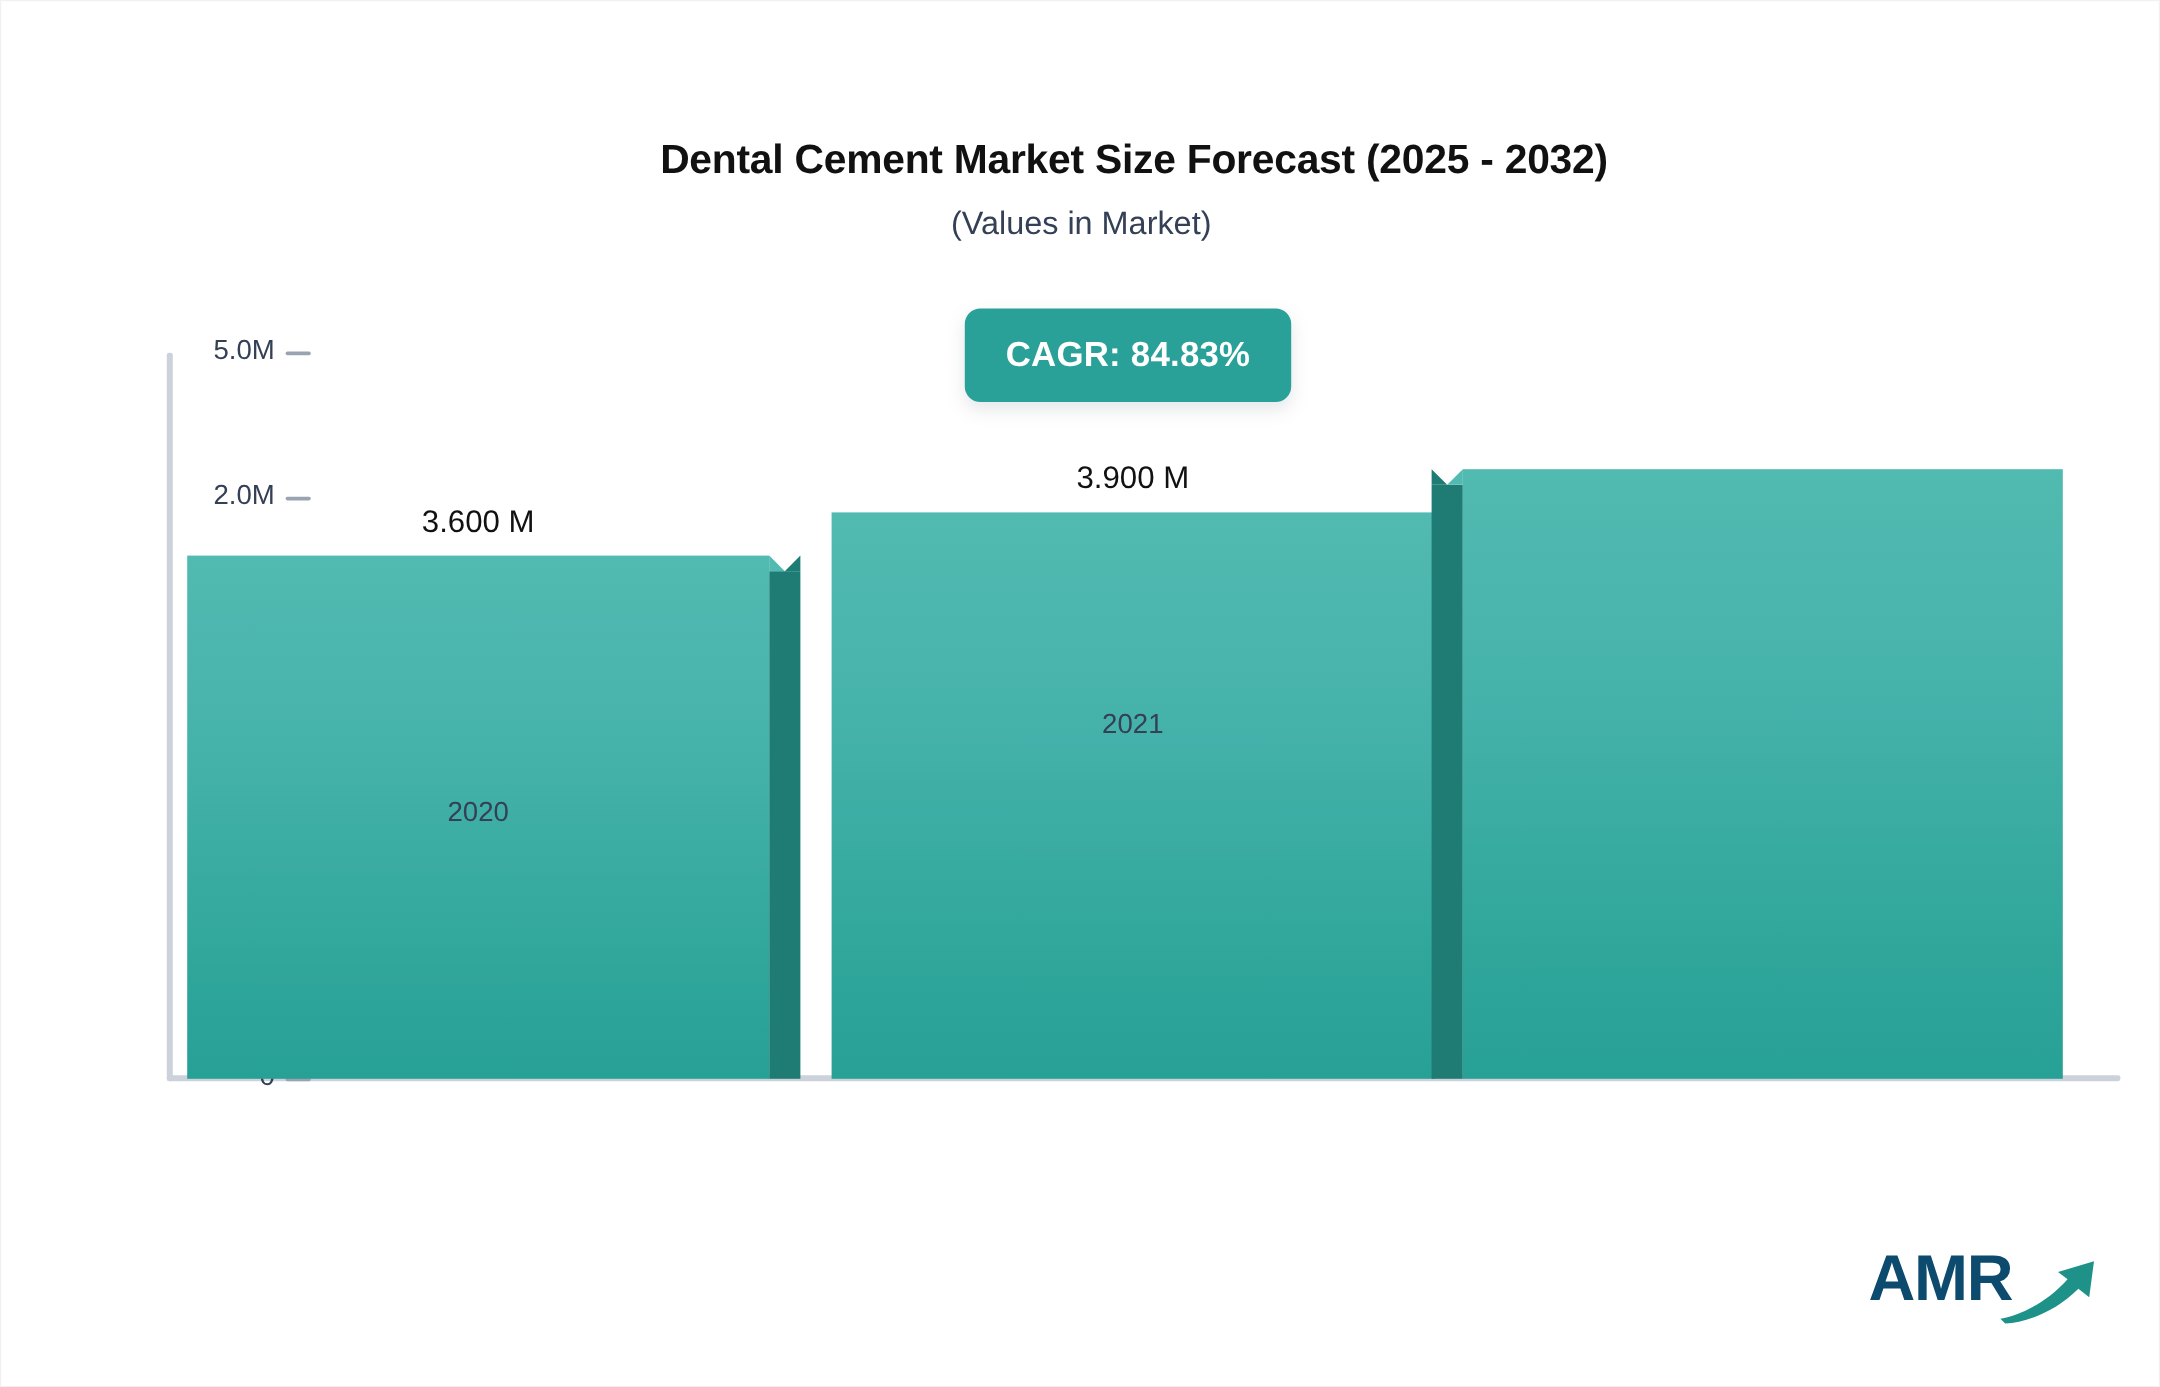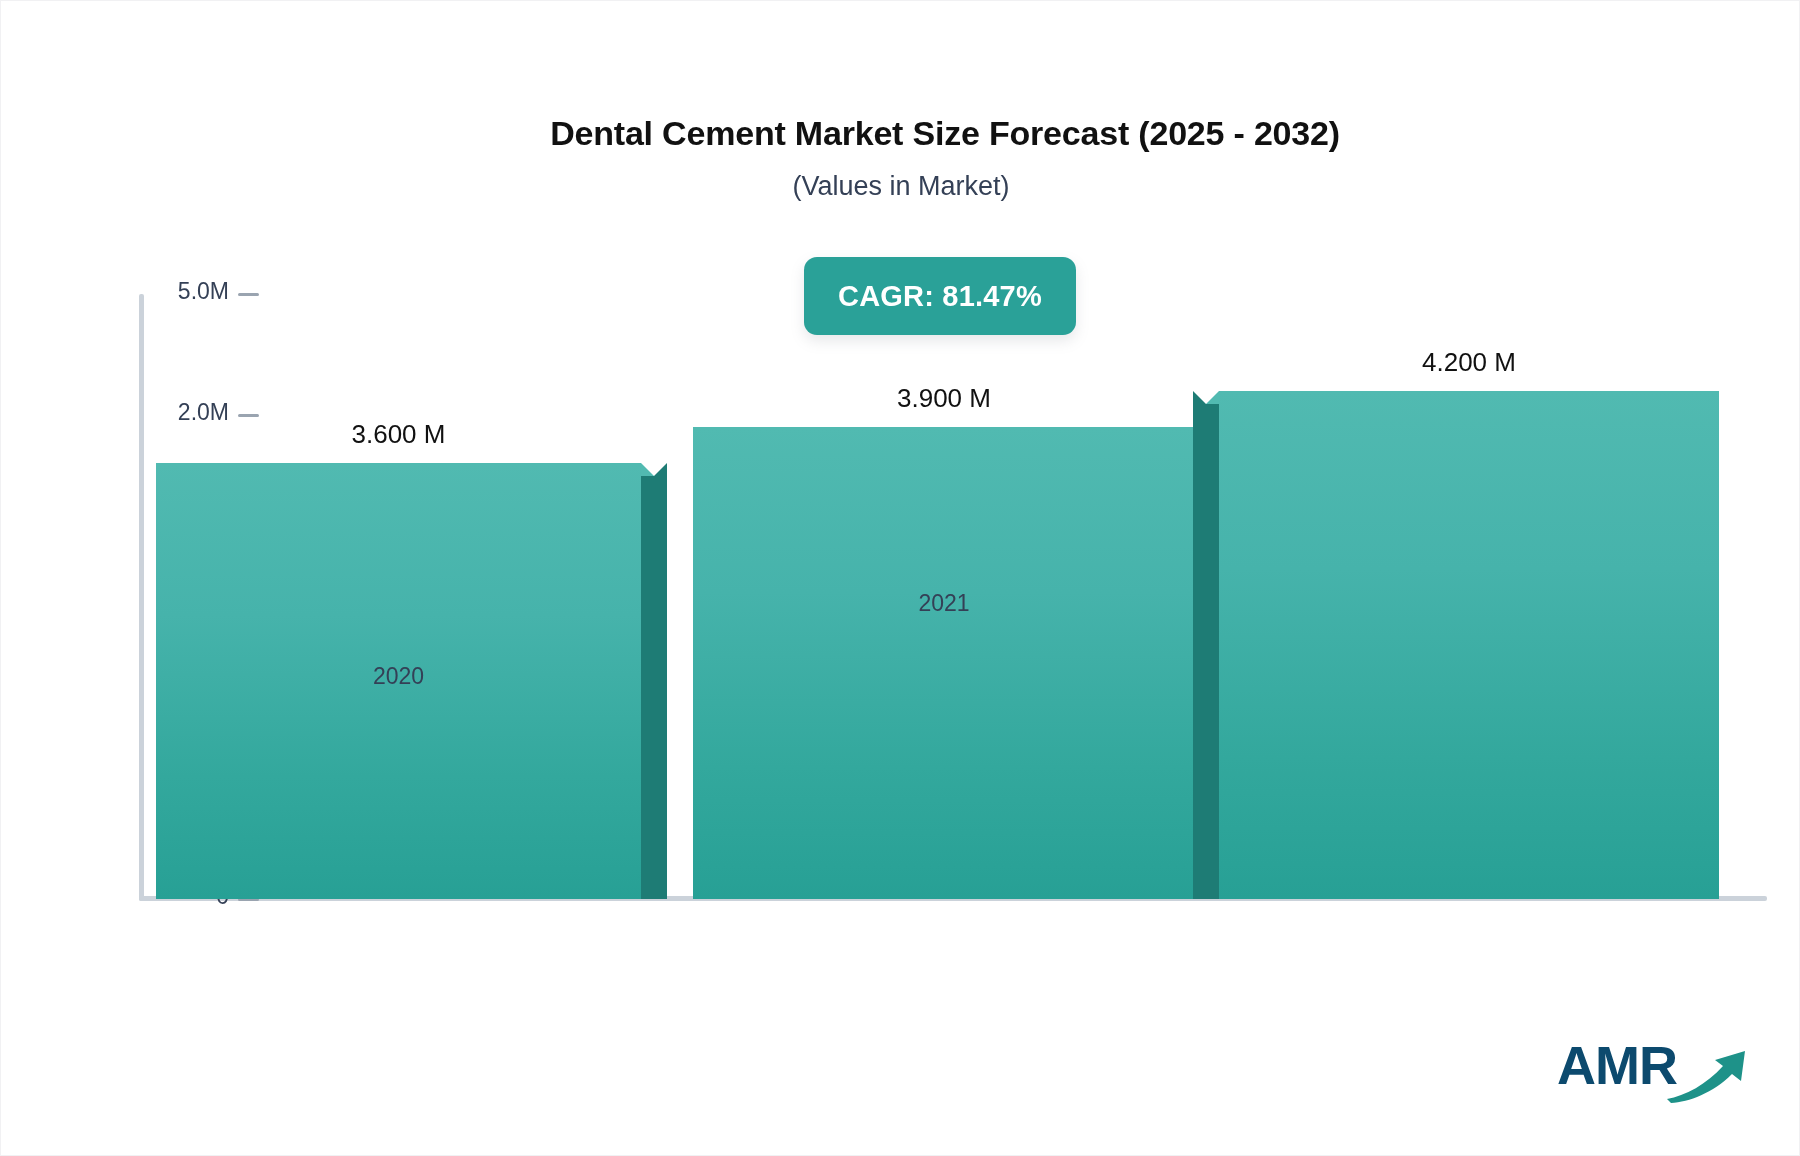--- a/index.html
+++ b/index.html
@@ -200,21 +200,21 @@
 </style>
 </head>
 <body>
 
 <div id="canvas">
 
   <div id="chart-title">Dental Cement Market Size Forecast (2025 - 2032)</div>
   <div id="chart-subtitle">(Values in Market)</div>
 
   <div id="cagr-badge">
-    <span class="cagr-text">CAGR: 81.47%</span>
+    <span class="cagr-text">CAGR: 84.83%</span>
   </div>
 
   <div id="y-axis-line"></div>
   <div id="x-axis-line"></div>
 
   <div id="plot">
     <div id="y-ticks">
         <div class="y-tick" style="top: 605px;">
           <span class="y-tick-label">0</span>
           <span class="y-tick-mark"></span>
@@ -250,21 +250,20 @@
         </div>
         <div class="bar-group" style="left: 554px; width: 502px; height: 471.9px;">
           <div class="bar-front" style="height: 471.9px;"></div>
           <div class="bar-value" style="top: -44px;">3.900 M</div>
           <div class="x-label" style="top: 163.1px;">2021</div>
         </div>
         <div class="bar-group" style="left: 1080px; width: 500px; height: 508.2px;">
           <div class="bar-side-left" style="left: -26px; height: 495.2px;"></div>
           <div class="bar-bevel-right" style="left: -26px; top: 0px; border-width: 13px 13px 0px; border-color: transparent rgb(81, 186, 177) transparent rgb(30, 124, 117);"></div>
           <div class="bar-front" style="height: 508.2px;"></div>
-          <div class="bar-value" style="top: -44px;">4.200 M</div>
         </div>
       </div>
   </div>
 
   <div id="amr-logo">
     <span class="amr-text">AMR</span>
     <svg class="amr-arrow" viewBox="0 0 86 58" xmlns="http://www.w3.org/2000/svg">
       <path d="M2 53 C 20 50, 42 38, 58 20 L 50 14 L 80 5 L 76 35 L 67 28 C 48 47, 24 56, 6 57 Z" fill="#1E9289"></path>
     </svg>
   </div>

